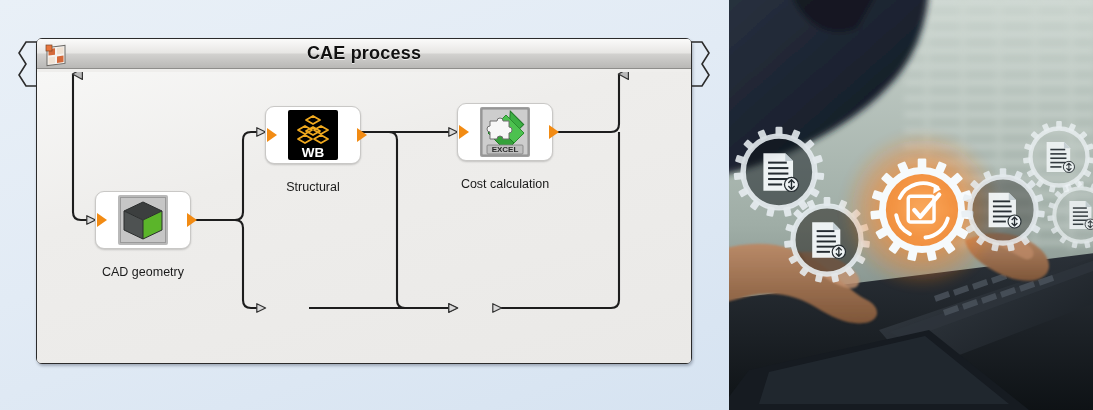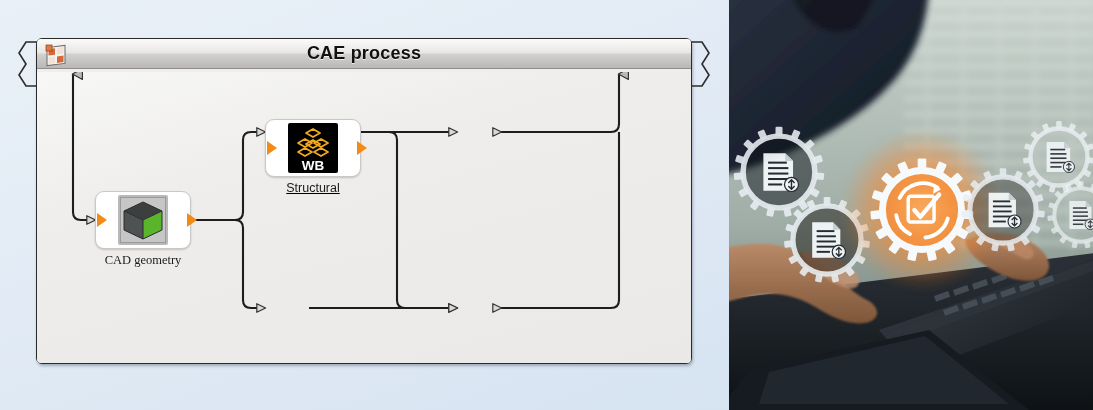--- a/index.html
+++ b/index.html
@@ -125,21 +125,21 @@
     top: 22px;
     width: 0; height: 0;
     z-index: 3;
     border-top: 7px solid transparent;
     border-bottom: 7px solid transparent;
   }
   .port.in  { left: 2px;  border-left: 10px solid #f28b13; }
   .port.out { right: -6px; border-left: 10px solid #f28b13; }
 
   .node-label {
-    margin-top: 4px;
+    margin-top: 16px;
     text-align: center;
     font-size: 12.5px;
     color: #1a1a1a;
     white-space: nowrap;
   }
   .node.wide { width: 96px; }
   .node.wide .node-label { width: 150px; margin-left: -27px; }
 
   
   #right-pane {
@@ -209,41 +209,41 @@
             <path d="M352,60 Q360,60 360,68 L360,228 Q360,236 368,236 L420,236" marker-end="url(#arw-r)"></path>
 
             <path d="M272,236 L420,236" marker-end="url(#arw-r)"></path>
 
             <path d="M464,60 L574,60 Q582,60 582,52 L582,2" marker-start="url(#arw-r)" marker-end="url(#arw-up)"></path>
 
             <path d="M464,236 L574,236 Q582,236 582,228 L582,60" marker-start="url(#arw-r)"></path>
           </g>
         </svg>
 
-        <div class="node" style="left:58px; top:119px;font-family:Liberation Serif, serif;">
+        <div class="node" style="left:58px; top:119px;">
           <div class="node-box">
             <div class="node-plate"></div>
             <span class="port in"></span>
             <span class="port out"></span>
             <svg class="node-icon" viewBox="0 0 50 50">
               <rect x="0" y="0" width="50" height="50" fill="#b9b9b9"></rect>
               <rect x="2.5" y="2.5" width="45" height="45" fill="#c6c6c6" stroke="#9a9a9a" stroke-width="1"></rect>
 
               <polygon points="25,7 44,16 25,25 6,16" fill="#3c3f3f"></polygon>
               <polygon points="6,16 25,25 25,44 6,35" fill="#4e5252"></polygon>
               <polygon points="44,16 44,35 25,44 25,25" fill="#5bb52a"></polygon>
               <polyline points="25,7 44,16 44,35 25,44 6,35 6,16 25,7" fill="none" stroke="#2a2d2d" stroke-width="1"></polyline>
               <polyline points="6,16 25,25 44,16" fill="none" stroke="#2a2d2d" stroke-width="1"></polyline>
               <line x1="25" y1="25" x2="25" y2="44" stroke="#2a2d2d" stroke-width="1"></line>
             </svg>
           </div>
           <div class="node-label">CAD geometry</div>
         </div>
 
-        <div class="node" style="left:228px; top:47px;text-decoration:underline;">
+        <div class="node" style="left:228px; top:34px;">
           <div class="node-box">
             <div class="node-plate"></div>
             <span class="port in"></span>
             <span class="port out"></span>
             <svg class="node-icon" viewBox="0 0 50 50">
               <rect width="50" height="50" fill="#000000"></rect>
               <g fill="none" stroke="#f0a91e" stroke-width="1.8" stroke-linejoin="round">
                 <polygon points="25,6 32,10 25,14 18,10"></polygon>
                 <polygon points="17,16 24,20 17,24 10,20"></polygon>
                 <polygon points="33,16 40,20 33,24 26,20"></polygon>
@@ -251,20 +251,40 @@
                 <polygon points="17,25 24,29 17,33 10,29"></polygon>
                 <polygon points="33,25 40,29 33,33 26,29"></polygon>
               </g>
               <text x="25" y="46.5" font-family="Liberation Sans, sans-serif" font-size="13.5" font-weight="bold" fill="#ffffff" text-anchor="middle">WB</text>
             </svg>
           </div>
           <div class="node-label">Structural</div>
         </div>
 
 
+        <div class="node wide" style="left:420px; top:31px;">
+          <div class="node-box">
+            <div class="node-plate"></div>
+            <span class="port in"></span>
+            <span class="port out"></span>
+            <svg class="node-icon" viewBox="0 0 50 50">
+              <rect width="50" height="50" fill="#9f9f9f"></rect>
+              <rect x="2" y="2" width="46" height="46" fill="#cdcdcd" stroke="#8d8d8d" stroke-width="1"></rect>
+
+              <path d="M20,9 L39,9 L39,17 L45,17 L33,30 L21,17 L27,17 Z" transform="rotate(45 31 19)" fill="#3cb043" stroke="#207a27" stroke-width="1"></path>
+              <path d="M26,8 L44,26 L34,36 L16,18 Z" fill="#4cc14f" stroke="#2a8d2f" stroke-width="1"></path>
+              <path d="M16,18 L34,36 L26,44 L8,26 Z" fill="#35a13a" stroke="#217a25" stroke-width="1"></path>
+
+              <path d="M10,14 h7 a3,3 0 0 1 3,-3 a3,3 0 0 1 3,3 h6 v6 a3,3 0 0 1 3,3 a3,3 0 0 1 -3,3 v6 h-6 a3,3 0 0 0 -3,-3 a3,3 0 0 0 -3,3 h-7 v-7 a3,3 0 0 1 -3,-3 a3,3 0 0 1 3,-3 z" fill="#f7f7f7" stroke="#6f6f6f" stroke-width="1"></path>
+              <rect x="7" y="38" width="36" height="9" rx="1" fill="#bfbfbf" stroke="#7d7d7d" stroke-width=".8"></rect>
+              <text x="25" y="45.2" font-family="Liberation Sans, sans-serif" font-size="8" font-weight="bold" fill="#2b2b2b" text-anchor="middle">EXCEL</text>
+            </svg>
+          </div>
+          <div class="node-label">Cost calculation</div>
+        </div>
 
 
       </div>
     </div>
   </div>
 
   <div id="right-pane">
     <svg id="photo" viewBox="0 0 364 410" preserveAspectRatio="xMidYMid slice">
       <defs>
         <linearGradient id="wallG" x1="0" y1="0" x2="0" y2="1">

